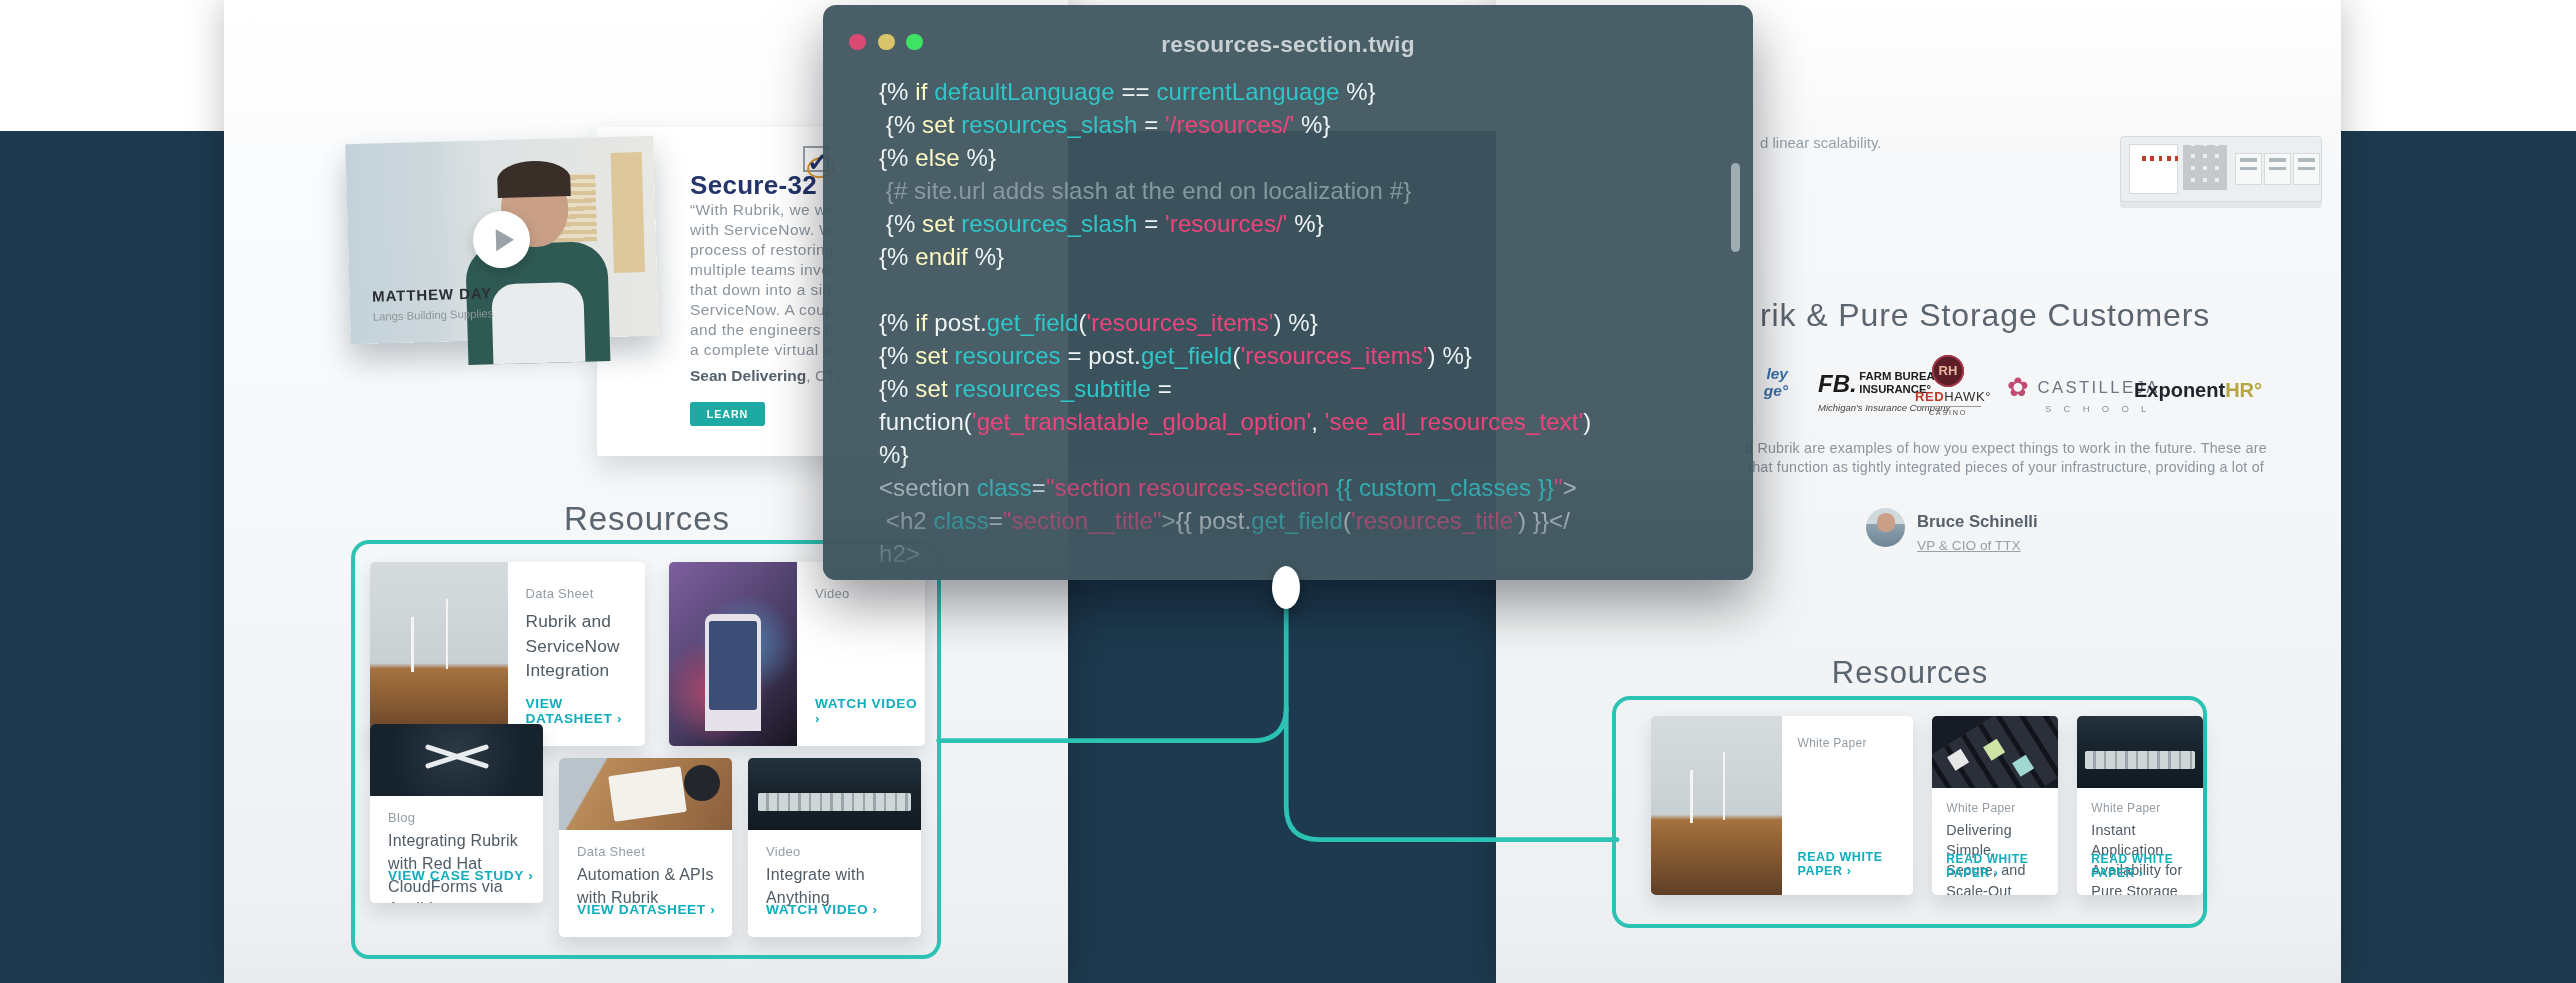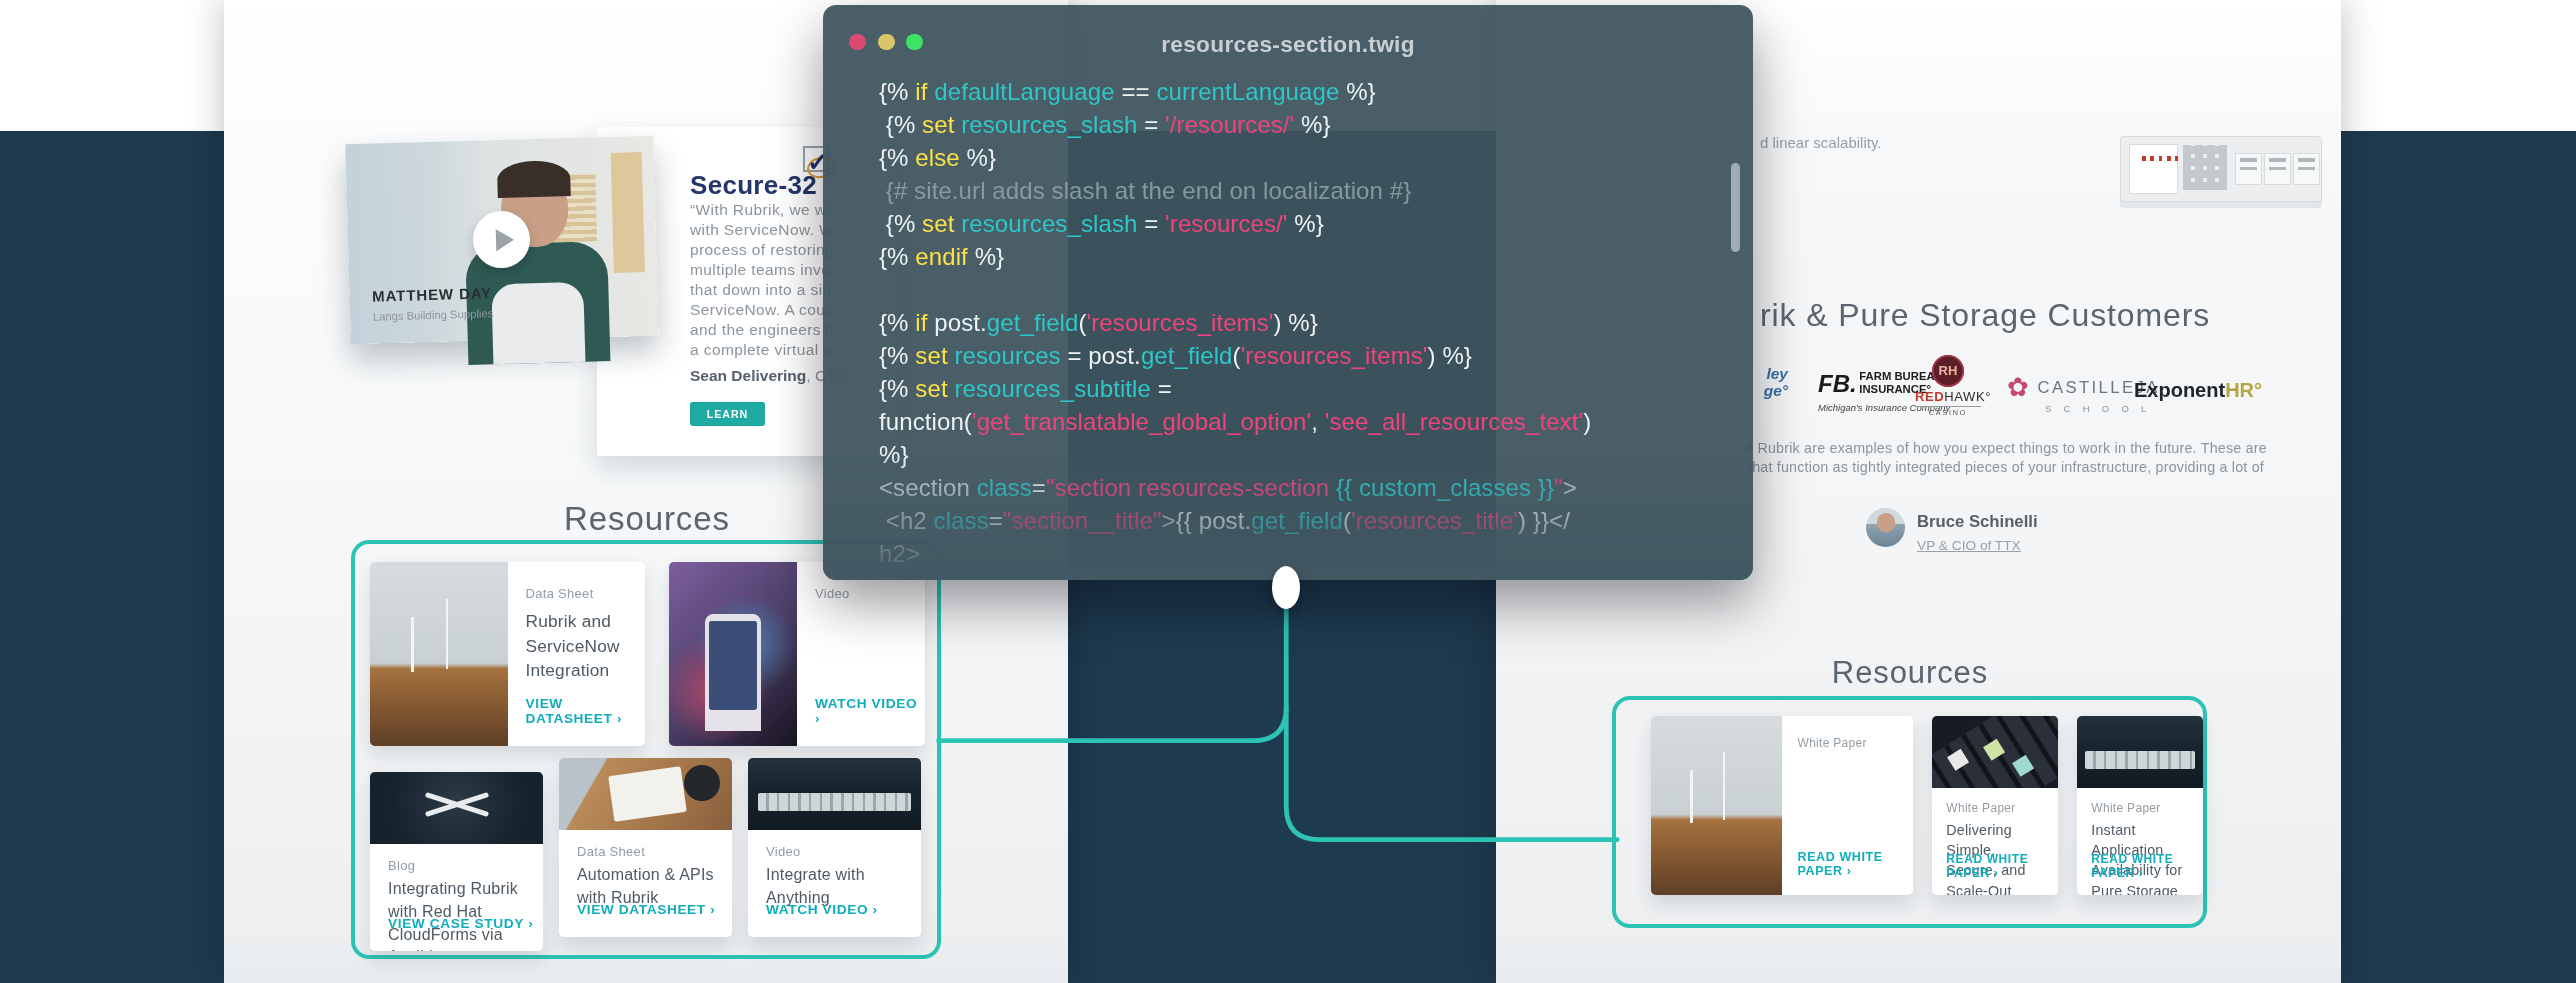--- a/index.html
+++ b/index.html
@@ -123,21 +123,21 @@
   
   .editor{left:823px;top:4.8px;width:930px;height:575px;background:rgba(62,84,94,.94);
      border-radius:13px;z-index:30;box-shadow:0 24px 54px rgba(0,0,10,.4);}
   .tl{position:absolute;top:29px;width:16.7px;height:16.7px;border-radius:50%;}
   .tl.r{left:26px;background:#d94a72;}
   .tl.y{left:55px;background:#d9c469;}
   .tl.g{left:83px;background:#3ee364;}
   .ed-title{position:absolute;left:0;right:0;top:26px;text-align:center;font-size:22.7px;color:#c9d0d4;letter-spacing:0.3px;font-weight:bold;}
   .code{position:absolute;left:56px;top:70px;right:36px;bottom:0;overflow:hidden;
      font-family:"Liberation Sans",sans-serif;font-size:24px;line-height:33px;white-space:pre;letter-spacing:0.1px;}
-  .tok-w{color:#eef3f4;} .tok-y{color:#fde047;} .tok-t{color:#2ec7c9;}
+  .tok-w{color:#eef3f4;} .tok-y{color:#fef9c3;} .tok-t{color:#2ec7c9;}
   .tok-s{color:#f0437c;} .tok-c{color:#93a5ac;opacity:.85;} .tok-g{color:#c3cdd2;}
   .tok-f{color:#aebec4;opacity:.4;}
   .code-fade{position:absolute;left:0;right:0;bottom:0;height:125px;border-radius:0 0 13px 13px;
      background:linear-gradient(to bottom,rgba(63,85,95,0),rgba(66,88,98,.92));}
   .scrollbar{position:absolute;right:13px;top:158px;width:9px;height:89px;border-radius:4.8px;background:rgba(230,238,240,.55);}
   .handle{left:1272px;top:566px;width:28px;height:43px;background:#ffffff;border-radius:50%;z-index:35;
      box-shadow:0 6px 13px rgba(0,10,20,.35);}
 </style>
 </head>
 <body>
@@ -201,21 +201,21 @@
       <i></i>
     </span>
   <span class="txt">
       <span class="txt-pad">
     <div class="label">Video</div>
     <div class="res-link link-bottom">WATCH VIDEO ›</div>
   </span>
     </span>
 </div>
 
-<div class="abs res-card topimg" style="left:370px;top:772px;width:173px;height:179px;">
+<div class="abs res-card topimg" style="left:370px;top:724px;width:173px;height:179px;">
   <span class="img img-drone">
       <i></i>
       <i></i>
     </span>
   <span class="txt-pad" style="top:72px;padding:14.3px 18px;">
     <div class="label">Blog</div>
     <div class="card-title" style="margin-top:4.8px;font-size:16px;">Integrating Rubrik with Red Hat CloudForms via Ansible</div>
   </span>
   <div class="res-link link-bottom">VIEW CASE STUDY ›</div>
 </div>

